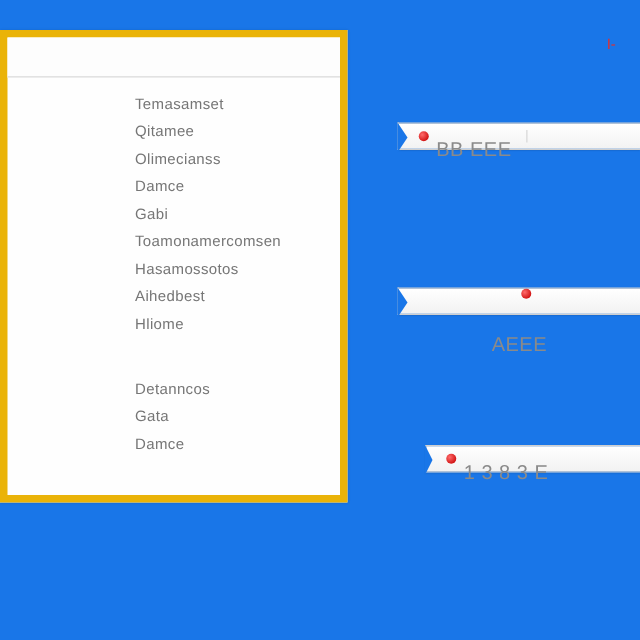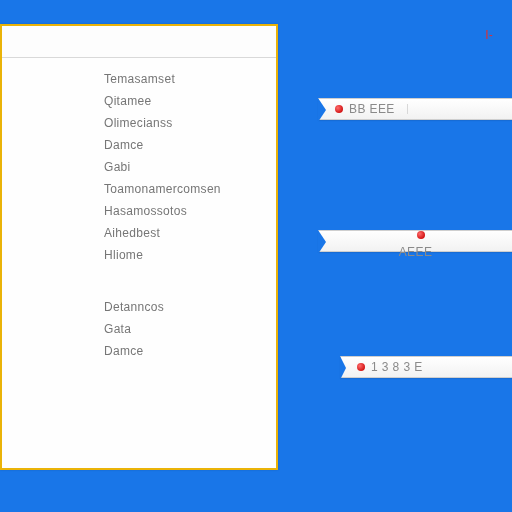--- a/index.html
+++ b/index.html
@@ -9,23 +9,23 @@
     font-family: "Segoe UI", Tahoma, Arial, sans-serif;
     font-size: 12px;
     position: relative;
   }
   
   .panel {
     position: absolute;
     left: 0;
     top: 24px;
     width: 278px;
-    height: 446px;
+    height: 378px;
     background: #fefefe;
-    border: 2px solid #eab308;
+    border: 6px solid #eab308;
     box-shadow: 0 0 2px rgba(0,0,0,0.15);
   }
   .panel-header {
     height: 32px;
     border-bottom: 1px solid #d9d9d9;
     background: #fdfdfd;
   }
   .panel-body {
     padding: 10px 0 10px 102px;
   }
@@ -79,24 +79,25 @@
   }
   .infobar .dot {
     width: 8px; height: 8px;
     border-radius: 50%;
     background: radial-gradient(circle at 35% 35%, #ff6b6b, #d31616 70%);
     margin-left: 10px;
     flex: 0 0 auto;
   }
   .infobar .bar-label {
     color: #8a8a8a;
-    font-size: 12px;
+    font-size: 16px;
     letter-spacing: 0.4px;
     white-space: nowrap;
     filter: blur(0.35px);
+    margin-top: 23px;
   }
   .infobar .seg {
     height: 10px;
     border-left: 1px solid #d8d8d8;
     margin-left: 6px;
   }
   .bar1 { top: 98px;  left: 318px; }
   .bar2 { top: 230px; left: 318px; flex-direction: column; }
   .bar3 { top: 356px; left: 340px; }
   .bar3 .notch { border-left-width: 6px; }

